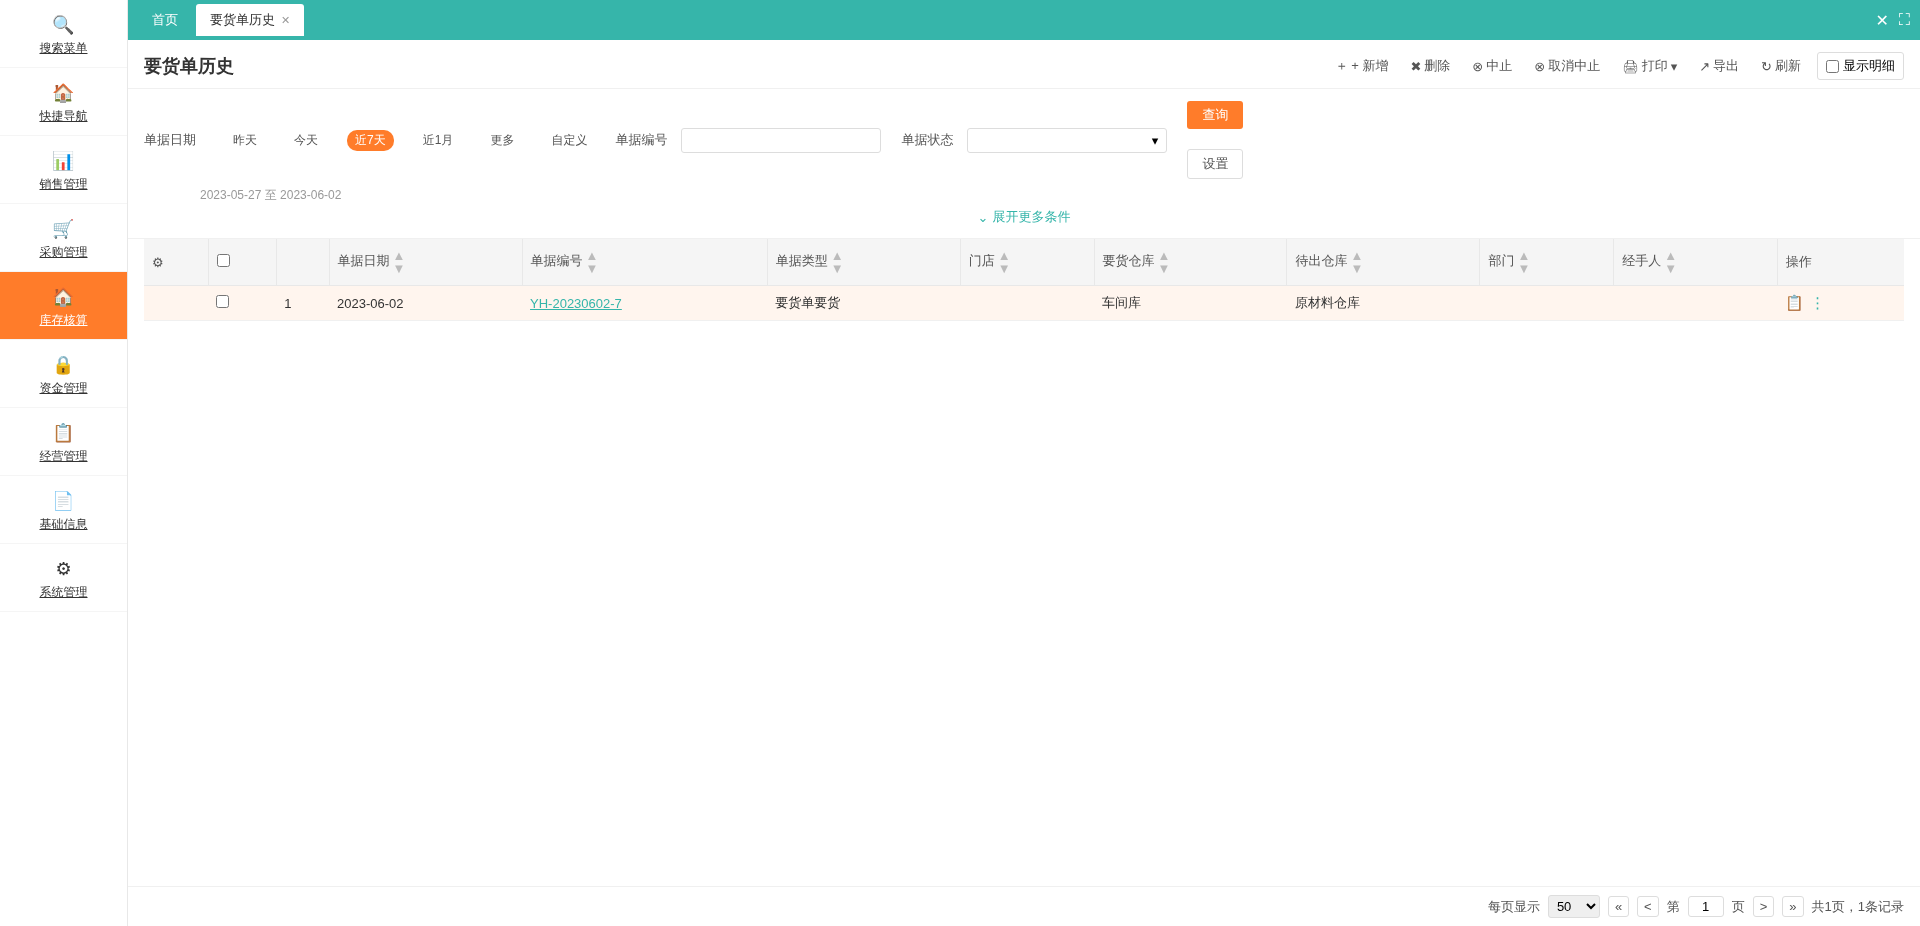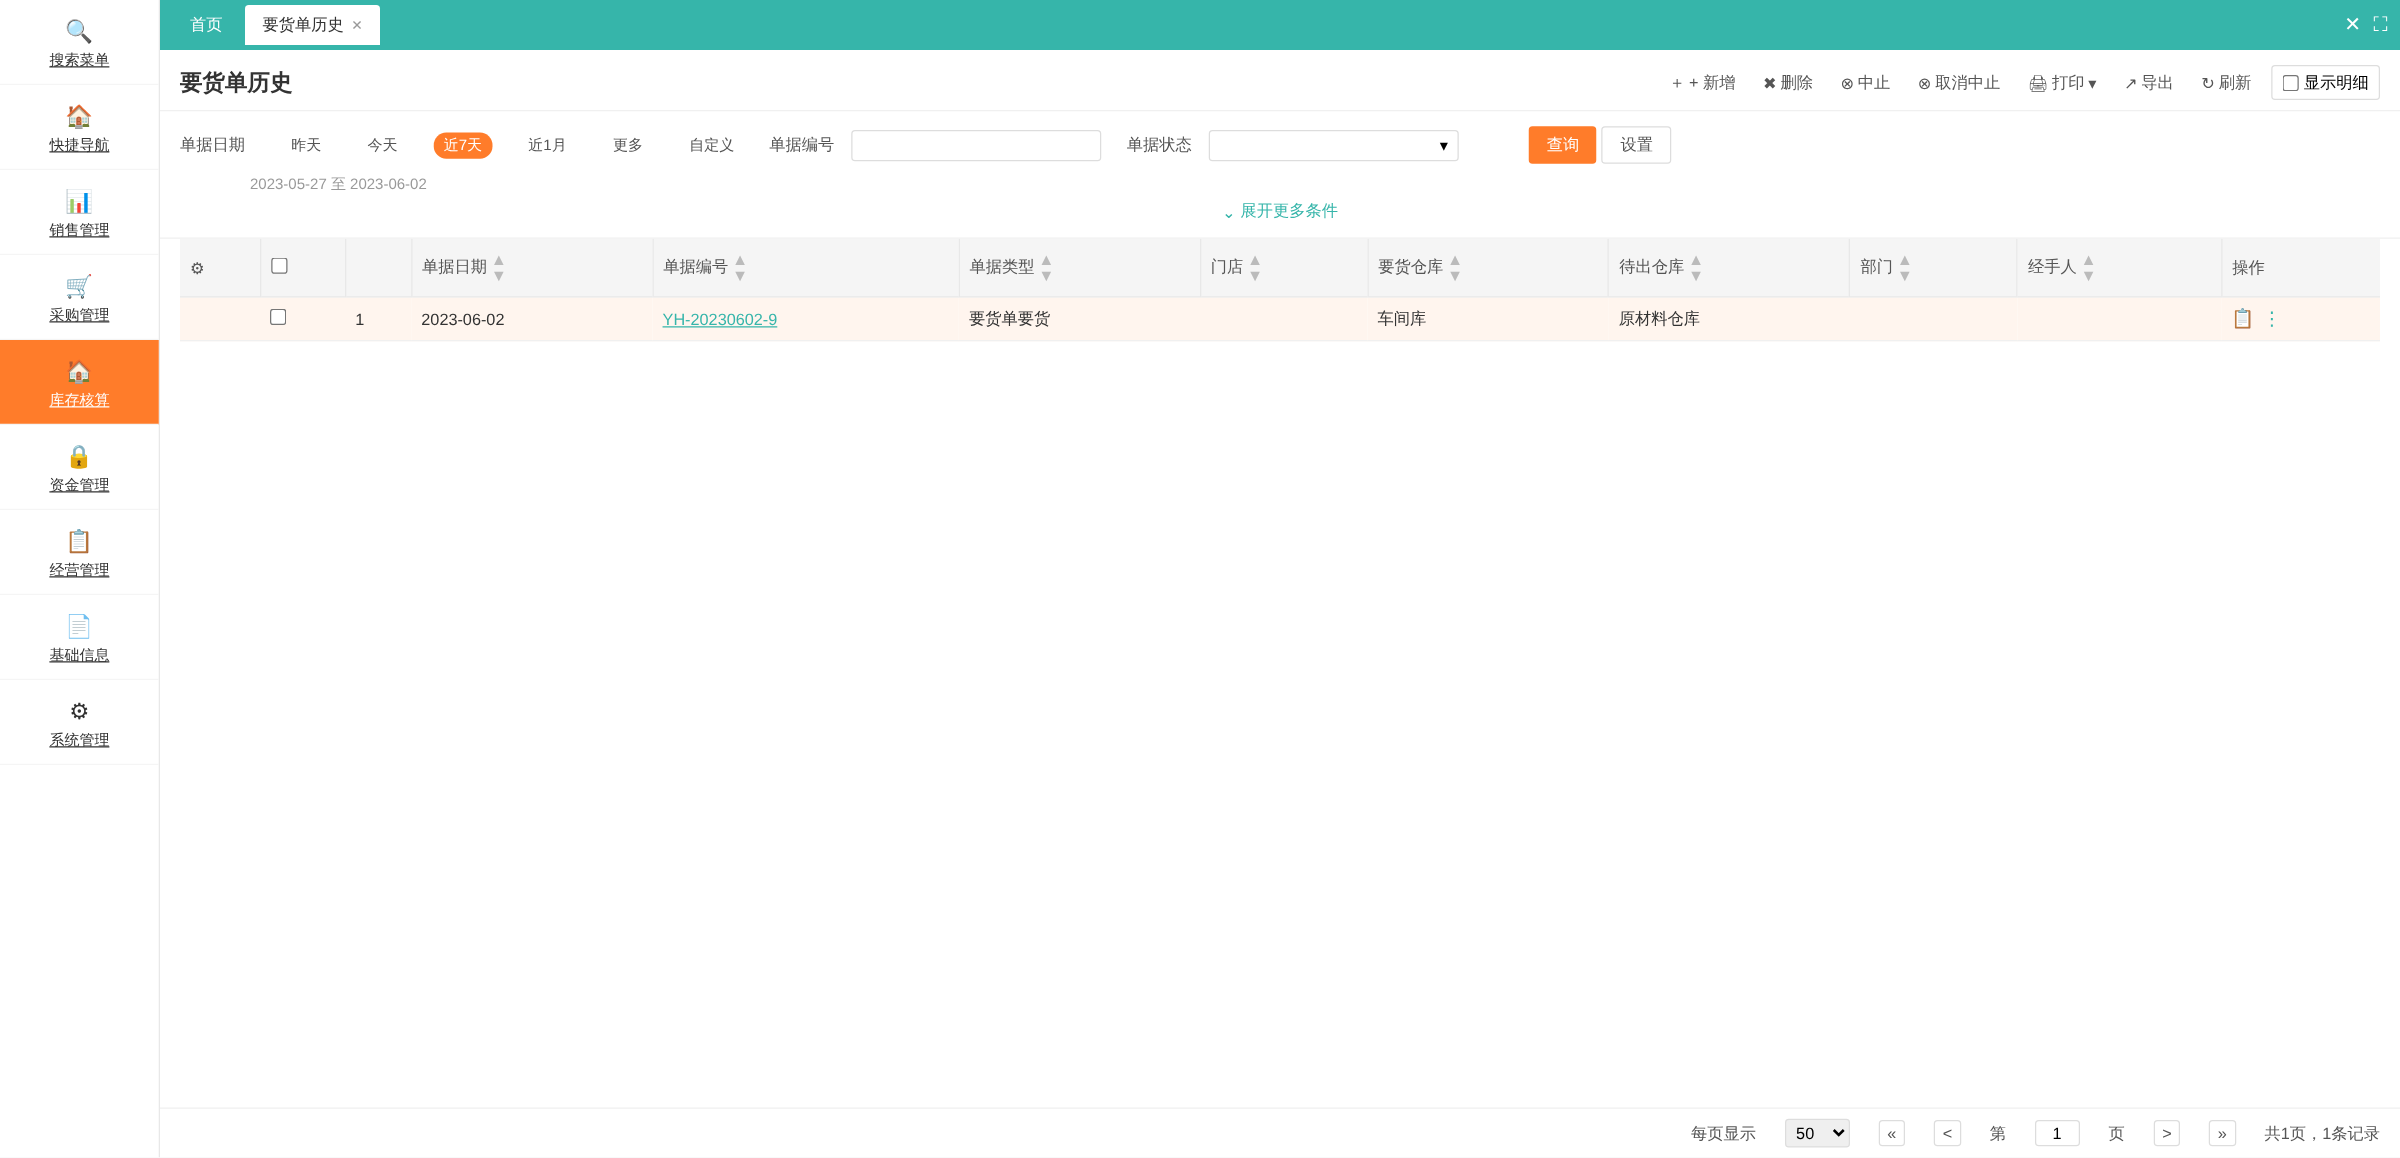--- a/index.html
+++ b/index.html
@@ -121,23 +121,22 @@
       background: #fff;
       color: #555;
       border: 1px solid #ddd;
       border-radius: 3px;
       padding: 5px 14px;
       cursor: pointer;
       font-size: 13px;
     }
     .btn-group {
       display: flex;
-      flex-direction: row;
-      gap: 4px;
-      margin-left: 36px;
+      flex-direction: column;
+      gap: 20px;
     }
 
     
     .filter-area {
       padding: 12px 16px;
       border-bottom: 1px solid #f0f0f0;
       flex-shrink: 0;
     }
     .filter-row {
       display: flex;
@@ -237,21 +236,21 @@
       flex-shrink: 0;
     }
 
     
     .pagination {
       display: flex;
       align-items: center;
       justify-content: flex-end;
       padding: 8px 16px;
       border-top: 1px solid #f0f0f0;
-      gap: 23px;
+      gap: 8px;
       flex-shrink: 0;
       background: #fff;
     }
     .pagination-label { color: #555; }
     .pagination-select {
       border: 1px solid #ddd;
       border-radius: 3px;
       padding: 2px 4px;
       font-size: 13px;
     }
@@ -461,21 +460,21 @@
                 </span></th>
               <th>操作</th>
             </tr>
         </thead>
         <tbody id="table-body">
         <tr class="highlighted">
               <td></td>
               <td><input type="checkbox" style=""></td>
               <td>1</td>
               <td>2023-06-02</td>
-              <td><span class="link-text">YH-20230602-9</span></td>
+              <td><span class="link-text">YH-20230602-7</span></td>
               <td>要货单要货</td>
               <td></td>
               <td>车间库</td>
               <td>原材料仓库</td>
               <td></td>
               <td></td>
               <td>
                 <div class="col-actions">
                   <span class="action-icon">📋</span>
                   <span class="action-icon">⋮</span>

